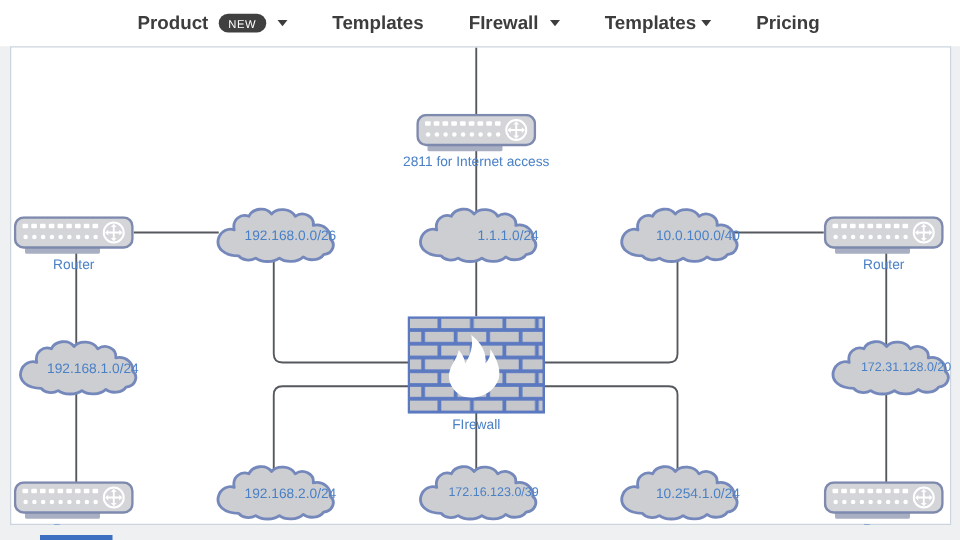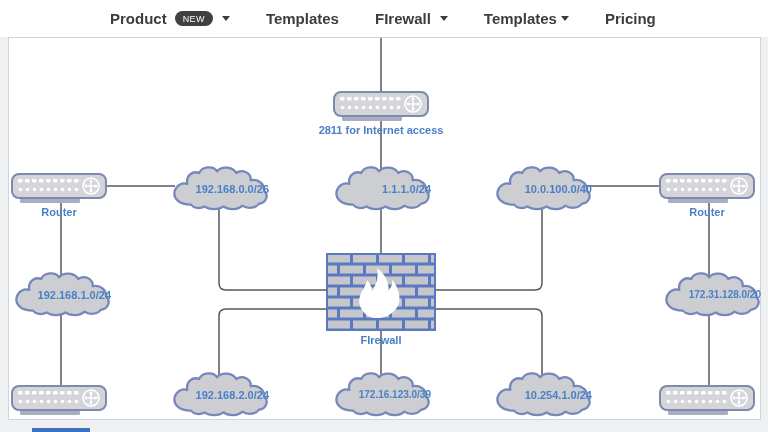--- a/index.html
+++ b/index.html
@@ -41,21 +41,21 @@
   .canvas {
     position:absolute; left:8px; top:37px; width:753px; height:383px;
     background:#ffffff; border:1px solid #ccd5de;
   }
   .connectors { position:absolute; left:0; top:0; }
   .connectors path { stroke:#55595e; stroke-width:1.5; fill:none; }
 
   .node { position:absolute; }
   .node svg { display:block; }
   .node-label {
-    color:#4a80c6; font-size:11px; font-weight:700;
+    color:#4a80c6; font-size:11px; font-weight:400;
     text-align:center; line-height:1.15;
   }
   .router-label {
     position:absolute; top:33px; left:50%; transform:translateX(-50%);
     white-space:nowrap;
   }
   .cloud-label { position:absolute; left:0; right:0; top:19px;text-align:right; }
   .cloud-label.small { font-size:10px; }
   .fw-label {
     position:absolute; top:81px; left:50%; transform:translateX(-50%);

